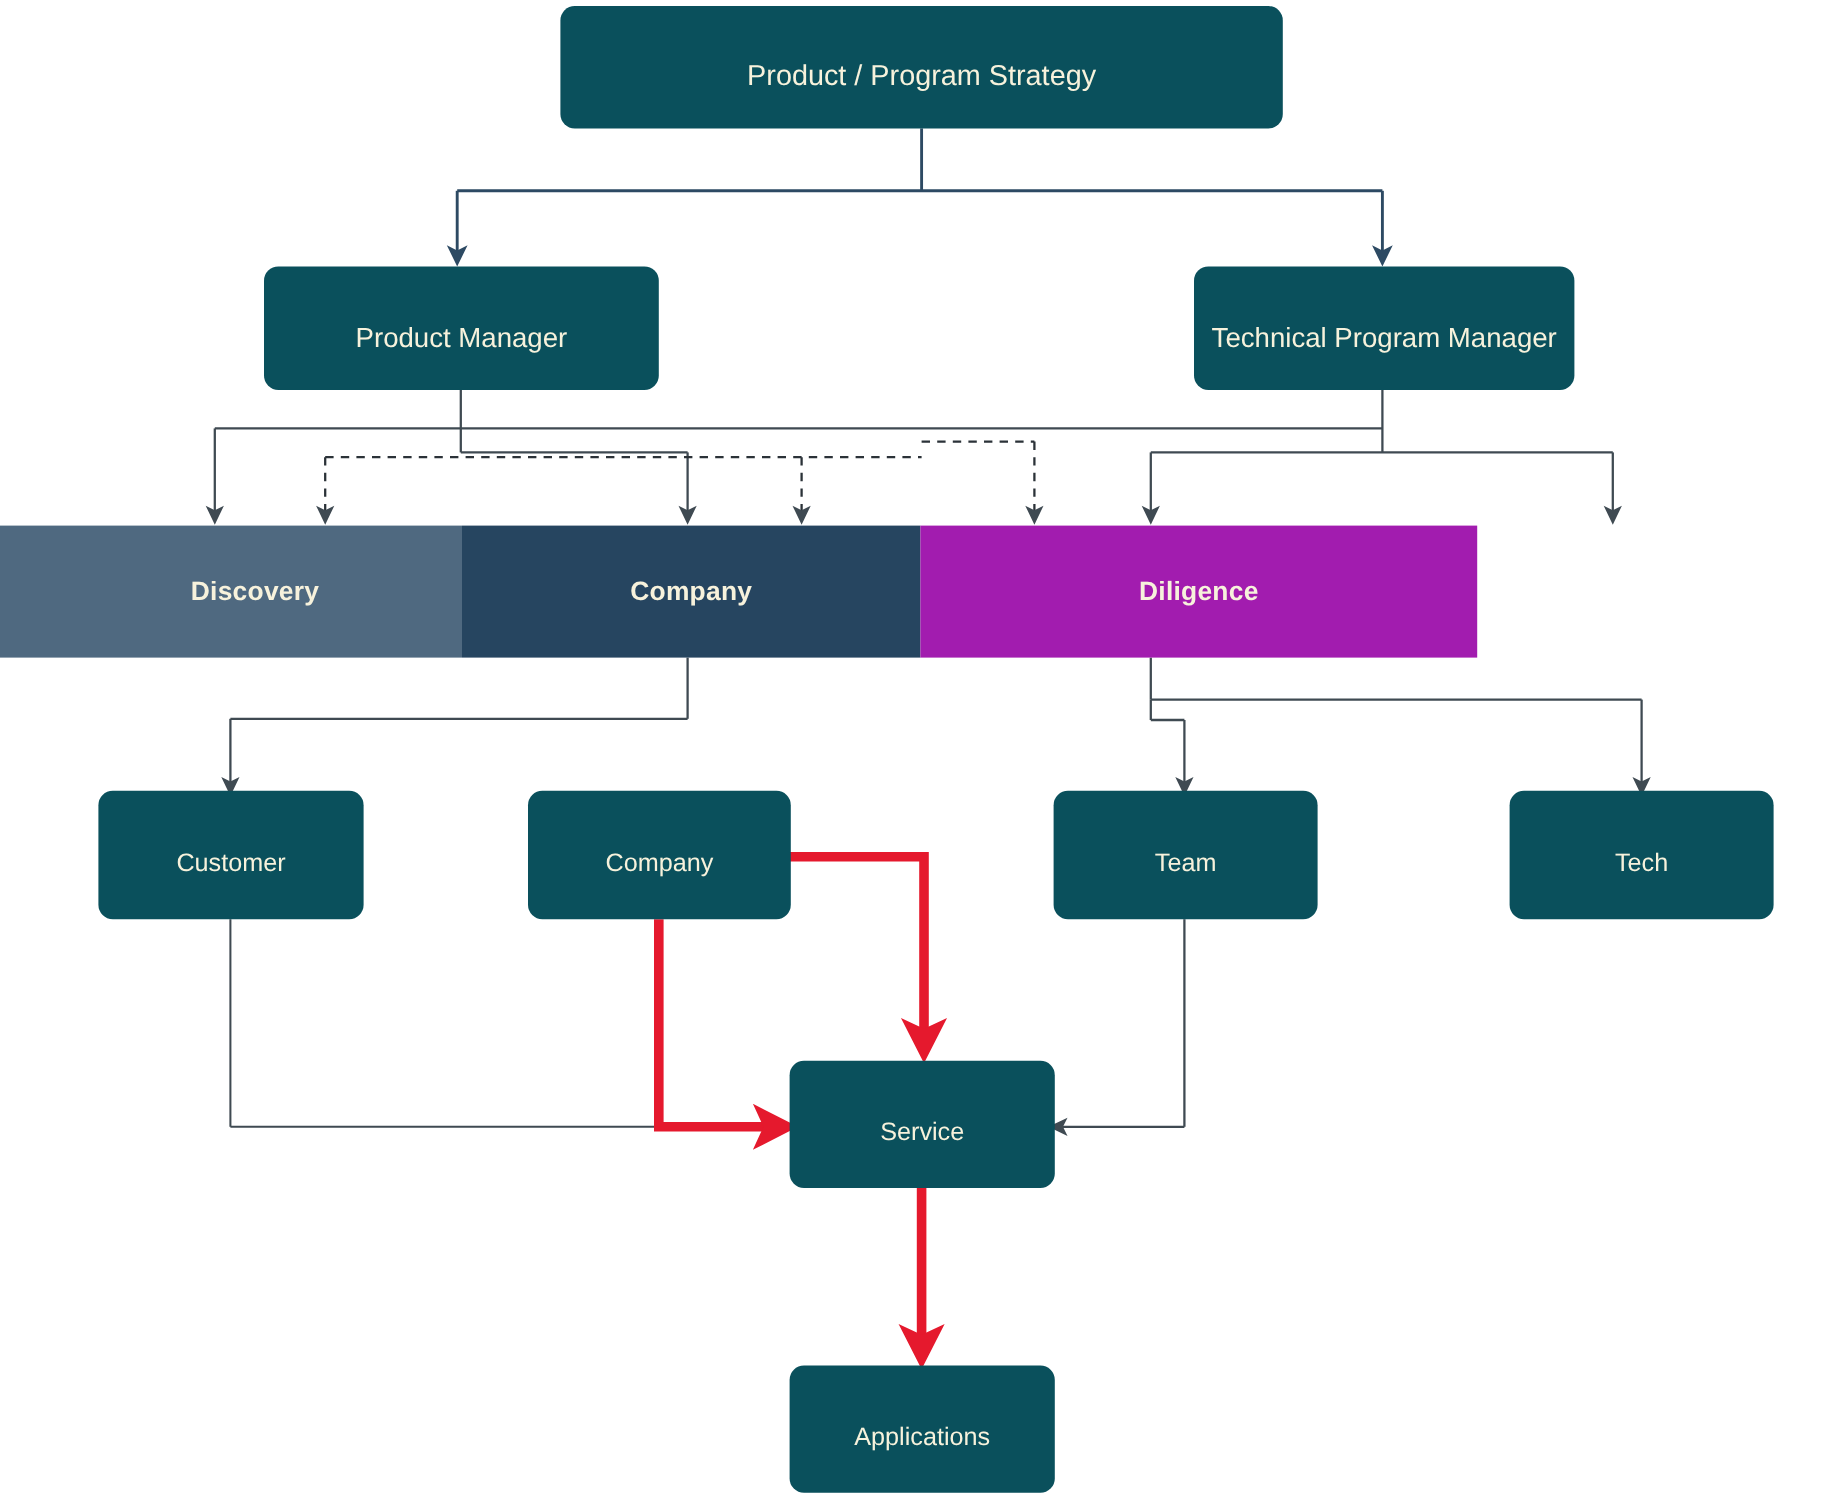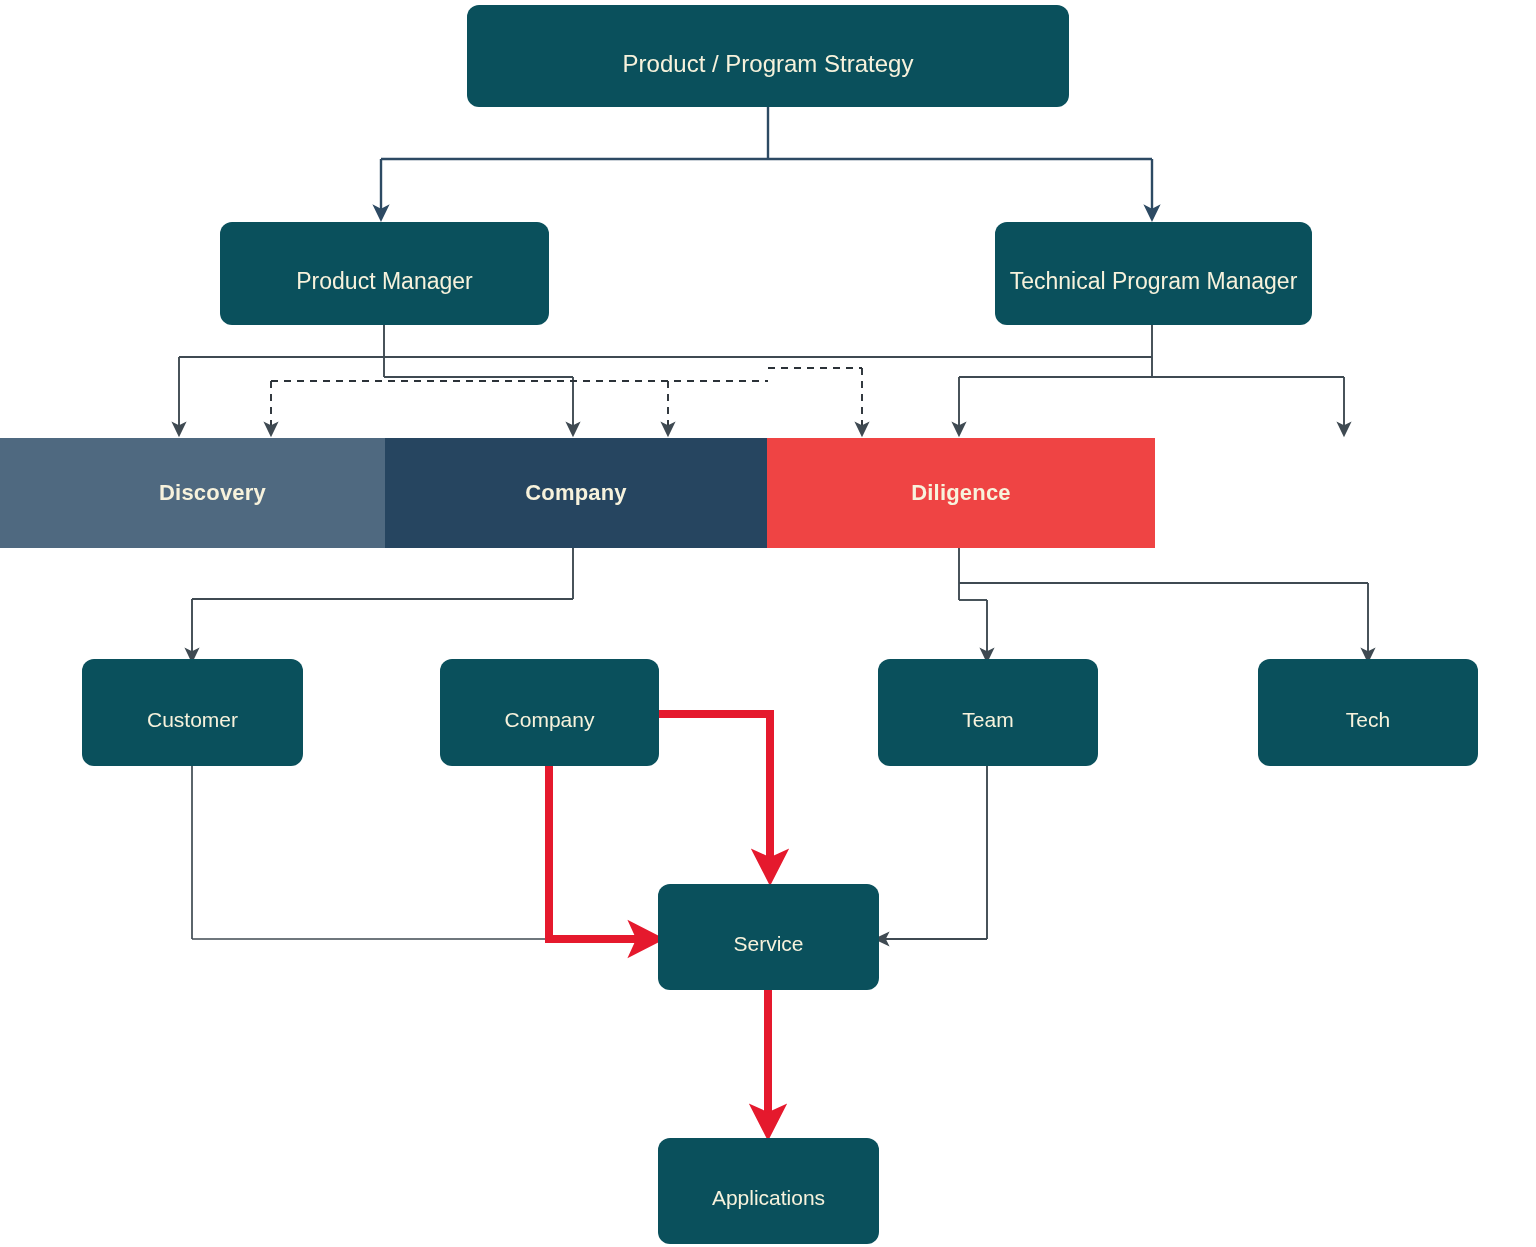--- a/index.html
+++ b/index.html
@@ -130,21 +130,21 @@
     <span class="node-lbl">Technical Program Manager</span>
   </div>
 
   <div class="band">
     <div class="seg" style="width:385px;background:#4f6980;padding-left:40px;">
       <span class="seg-lbl">Discovery</span>
     </div>
     <div class="seg" style="width:382px;background:#264560;">
       <span class="seg-lbl">Company</span>
     </div>
-    <div class="seg" style="width:388px;background:#ef4444;">
+    <div class="seg" style="width:464px;background:#a21caf;">
       <span class="seg-lbl">Diligence</span>
     </div>
   </div>
 
   <div class="node n-leaf" style="left:82px;top:659px;width:221px;height:107px;">
     <span class="node-lbl">Customer</span>
   </div>
 
   <div class="node n-leaf" style="left:440px;top:659px;width:219px;height:107px;">
     <span class="node-lbl">Company</span>

